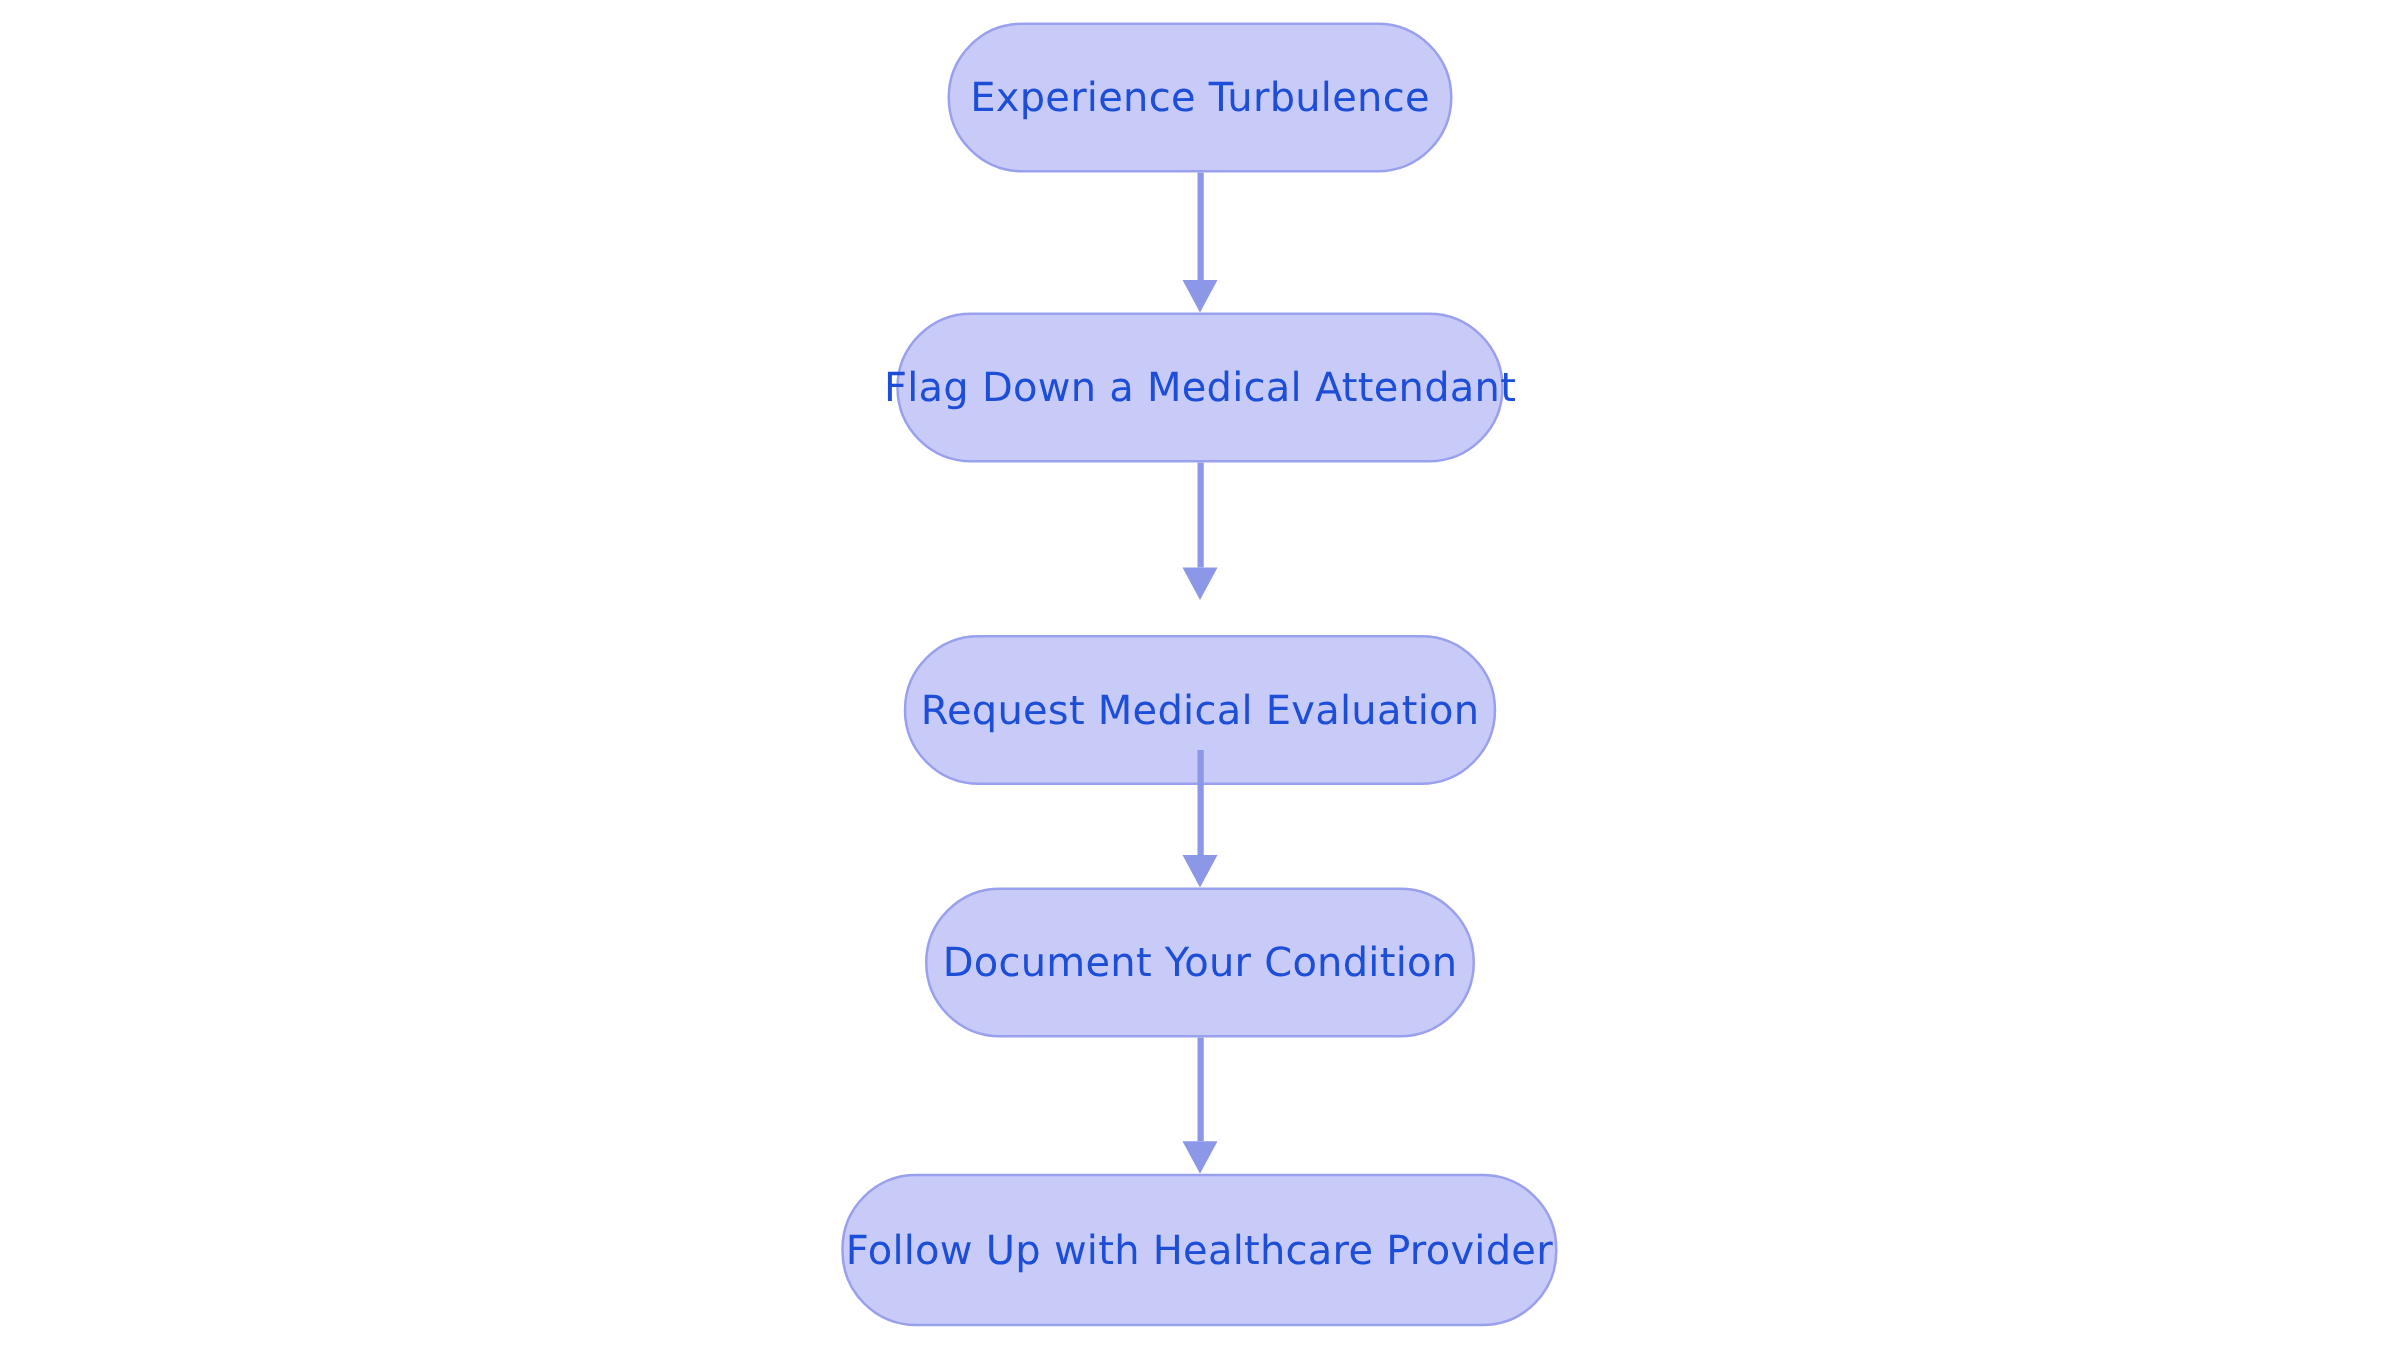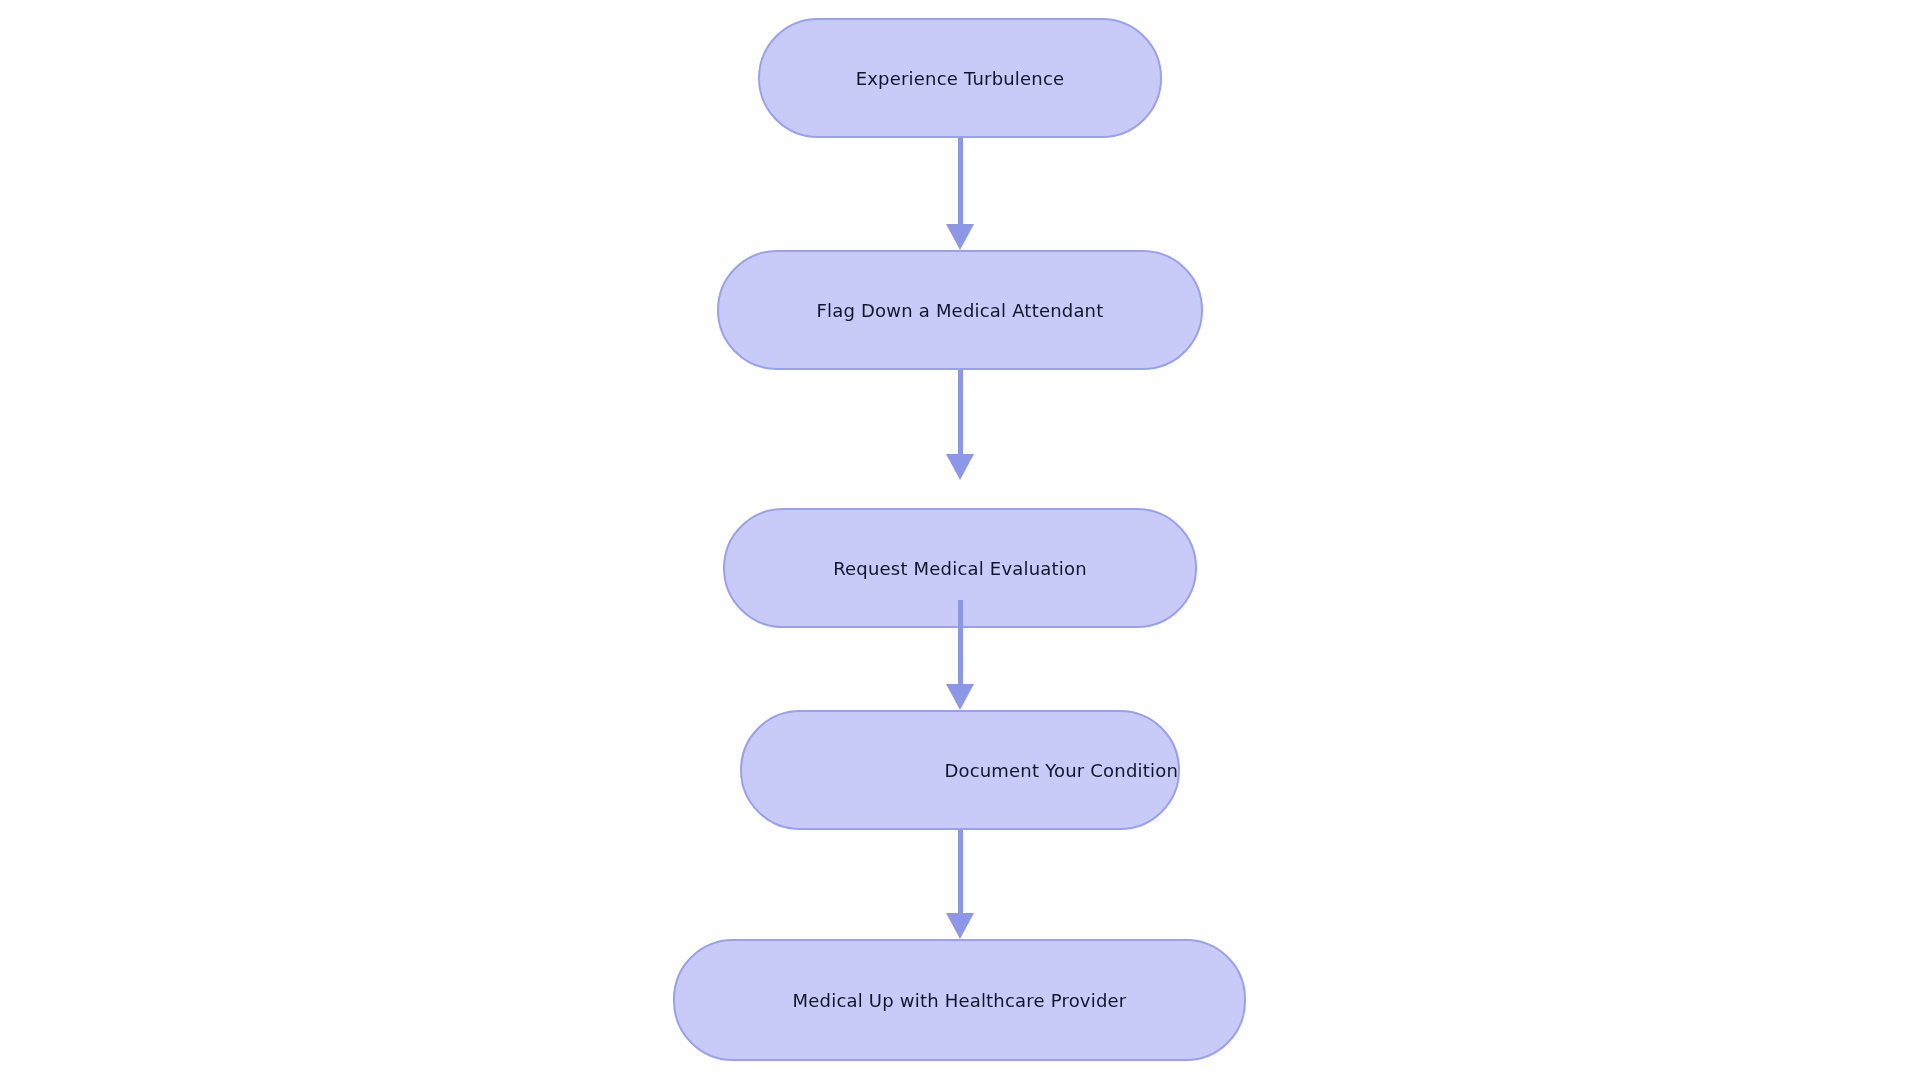--- a/index.html
+++ b/index.html
@@ -21,22 +21,22 @@
     height: 120px;
     background: #c8cbf8;
     border: 2px solid #99a1ee;
     border-radius: 60px;
     display: flex;
     align-items: center;
     justify-content: center;
     text-align: center;
   }
   .node-label {
-    color: #0f172a;
-    font-size: 18px;
+    color: #1d4ed8;
+    font-size: 32px;
     font-weight: 400;
     letter-spacing: 0.2px;
     white-space: nowrap;
   }
   .arrow {
     position: absolute;
     width: 28px;
     display: flex;
     flex-direction: column;
     align-items: center;
@@ -79,26 +79,26 @@
 
   <div class="node" style="left:723px; top:508px; width:474px;">
     <span class="node-label">Request Medical Evaluation</span>
   </div>
 
   <div class="arrow" style="left:946px; top:600px; height:110px;">
     <div class="arrow-line"></div>
     <div class="arrow-head"></div>
   </div>
 
-  <div class="node" style="left:740px; top:710px; width:440px;justify-content:flex-end;">
+  <div class="node" style="left:740px; top:710px; width:440px;">
     <span class="node-label">Document Your Condition</span>
   </div>
 
   <div class="arrow" style="left:946px; top:830px; height:109px;">
     <div class="arrow-line"></div>
     <div class="arrow-head"></div>
   </div>
 
   <div class="node" style="left:673px; top:939px; width:573px; height:122px;">
-    <span class="node-label">Medical Up with Healthcare Provider</span>
+    <span class="node-label">Follow Up with Healthcare Provider</span>
   </div>
 
 </div>
 
 </body></html>

